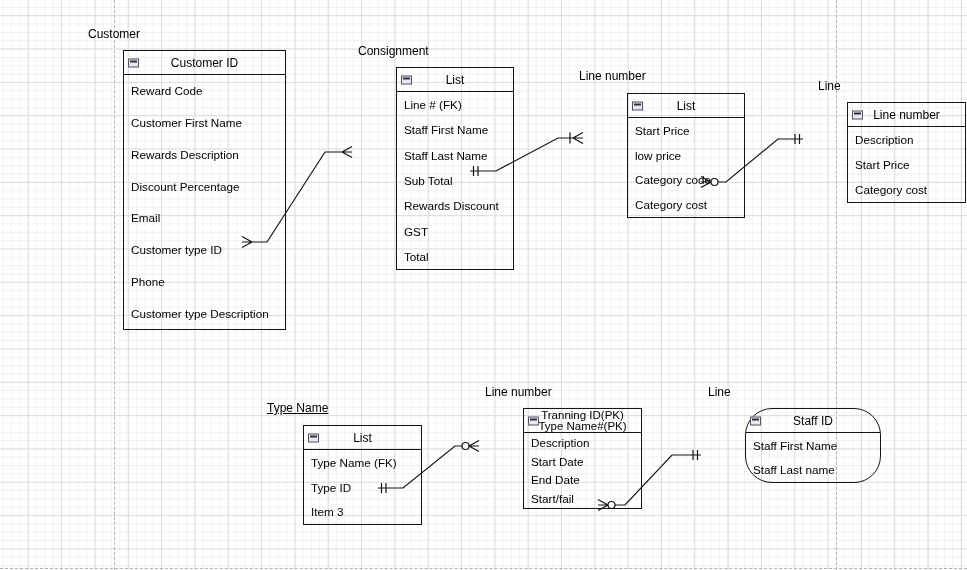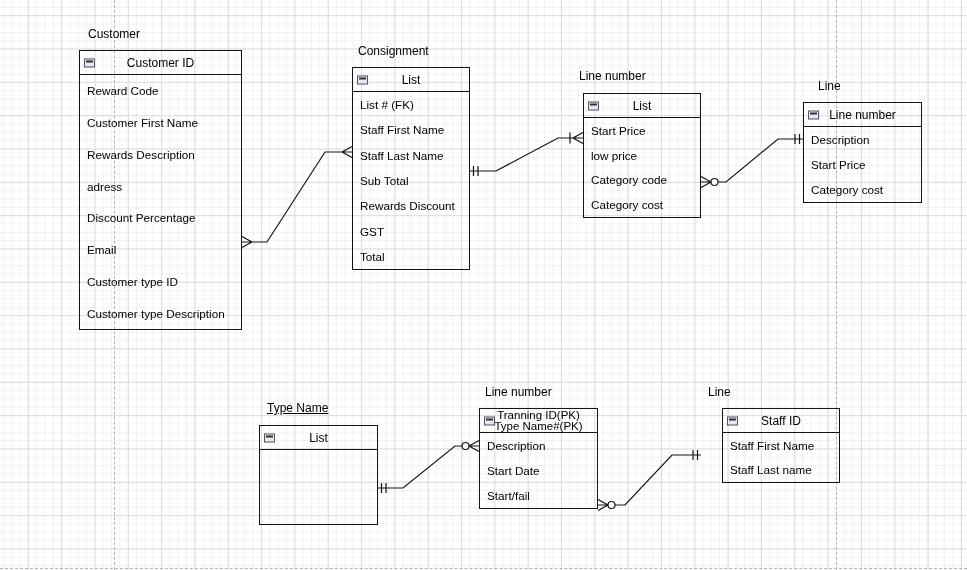--- a/index.html
+++ b/index.html
@@ -12,21 +12,21 @@
       linear-gradient(90deg, #f1f1f1 1px, transparent 1px),
       linear-gradient(180deg, #f1f1f1 1px, transparent 1px);
     background-size: 33.333px 33.333px, 33.333px 33.333px, 8.333px 8.333px, 8.333px 8.333px;
     background-position: 27.8px 15.2px, 27.8px 15.2px, 2.8px 7.0px, 2.8px 7.0px;
     font-family:"Liberation Sans", sans-serif; color:#000;
   }
   .guide-v { position:absolute; top:0; bottom:0; width:0; border-left:1px dashed #b3b3b3; }
   .guide-h { position:absolute; left:0; right:0; height:0; border-top:1px dashed #b3b3b3; }
   .entity {
     position:absolute; box-sizing:border-box; border:1.2px solid #141414;
-    background:transparent; display:flex; flex-direction:column;
+    background:transparent; display:flex; flex-direction:column;margin-left:44px;
   }
   .entity-header {
     position:relative; box-sizing:border-box; flex:0 0 24px; height:24px;
     border-bottom:1.6px solid #141414; display:flex; flex-direction:column;
     align-items:center; justify-content:center; font-size:12px; line-height:12px;
     white-space:nowrap;
   }
   .entity-header.two-line { font-size:11.5px; line-height:11px; }
   .collapse-icon {
     position:absolute; left:4px; top:50%; transform:translateY(-50%);
@@ -77,35 +77,35 @@
       <div class="entity-label" style="left: 88px; top: 27px;">Customer</div>
       <div class="entity" style="left: 79px; top: 50px; width: 163px; height: 280px;">
         <div class="entity-header">
           <span class="collapse-icon"></span>
           <div>Customer ID</div>
         </div>
         <div class="entity-rows">
           <div class="entity-row">Reward Code</div>
           <div class="entity-row">Customer First Name</div>
           <div class="entity-row">Rewards Description</div>
-          <div class="entity-row">adress</div>
           <div class="entity-row">Discount Percentage</div>
           <div class="entity-row">Email</div>
           <div class="entity-row">Customer type ID</div>
+          <div class="entity-row">Phone</div>
           <div class="entity-row">Customer type Description</div>
         </div>
       </div>
       <div class="entity-label" style="left: 358px; top: 44px;">Consignment</div>
       <div class="entity" style="left: 352px; top: 67px; width: 118px; height: 203px;">
         <div class="entity-header">
           <span class="collapse-icon"></span>
           <div>List</div>
         </div>
         <div class="entity-rows">
-          <div class="entity-row">List # (FK)</div>
+          <div class="entity-row">Line # (FK)</div>
           <div class="entity-row">Staff First Name</div>
           <div class="entity-row">Staff Last Name</div>
           <div class="entity-row">Sub Total</div>
           <div class="entity-row">Rewards Discount</div>
           <div class="entity-row">GST</div>
           <div class="entity-row">Total</div>
         </div>
       </div>
       <div class="entity-label" style="left: 579px; top: 69px;">Line number</div>
       <div class="entity" style="left: 583px; top: 93px; width: 118px; height: 125px;">
@@ -131,36 +131,42 @@
           <div class="entity-row">Start Price</div>
           <div class="entity-row">Category cost</div>
         </div>
       </div>
       <div class="entity-label" style="left: 267px; top: 401px; text-decoration: underline;">Type Name</div>
       <div class="entity" style="left: 259px; top: 425px; width: 119px; height: 100px;">
         <div class="entity-header">
           <span class="collapse-icon"></span>
           <div>List</div>
         </div>
+        <div class="entity-rows">
+          <div class="entity-row">Type Name (FK)</div>
+          <div class="entity-row">Type ID</div>
+          <div class="entity-row">Item 3</div>
+        </div>
       </div>
       <div class="entity-label" style="left: 485px; top: 385px;">Line number</div>
       <div class="entity" style="left: 479px; top: 408px; width: 119px; height: 101px;">
         <div class="entity-header two-line">
           <span class="collapse-icon"></span>
           <div>Tranning ID(PK)</div>
           <div>Type Name#(PK)</div>
         </div>
         <div class="entity-rows">
           <div class="entity-row">Description</div>
           <div class="entity-row">Start Date</div>
+          <div class="entity-row">End Date</div>
           <div class="entity-row">Start/fail</div>
         </div>
       </div>
       <div class="entity-label" style="left: 708px; top: 385px;">Line</div>
-      <div class="entity" style="left: 722px; top: 408px; width: 118px; height: 75px;">
+      <div class="entity" style="left: 701px; top: 408px; width: 136px; height: 75px; border-radius: 27px;">
         <div class="entity-header">
           <span class="collapse-icon"></span>
           <div>Staff ID</div>
         </div>
         <div class="entity-rows">
           <div class="entity-row">Staff First Name</div>
           <div class="entity-row">Staff Last name</div>
         </div>
       </div>
     </div>

